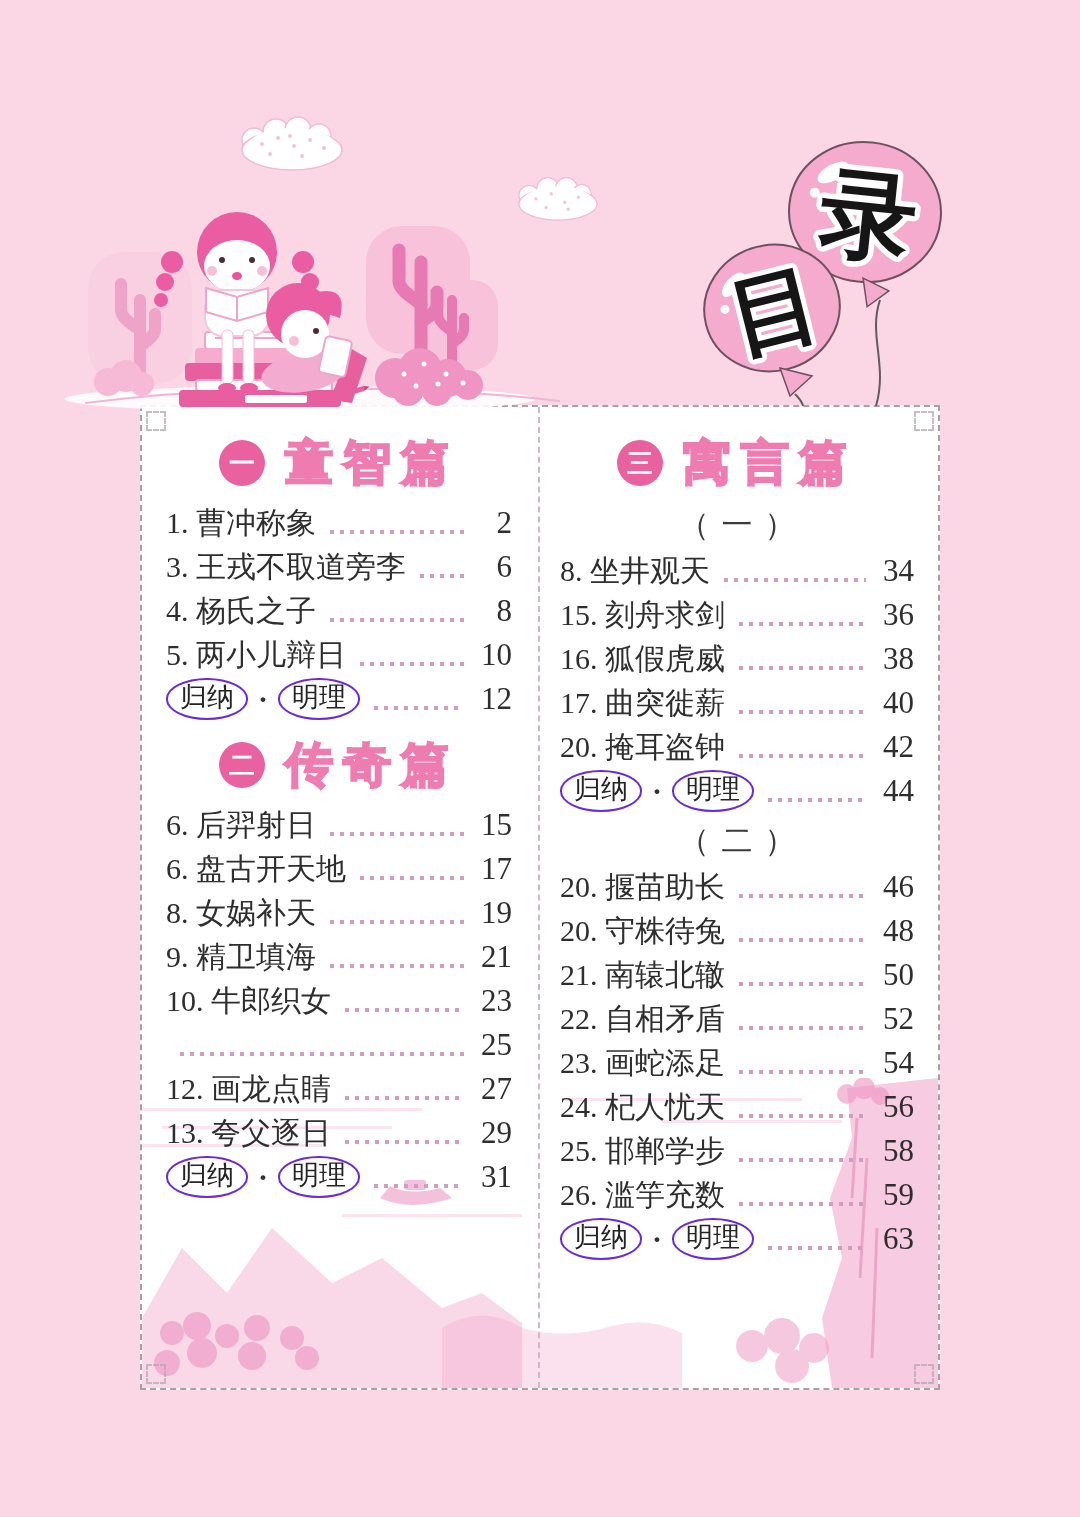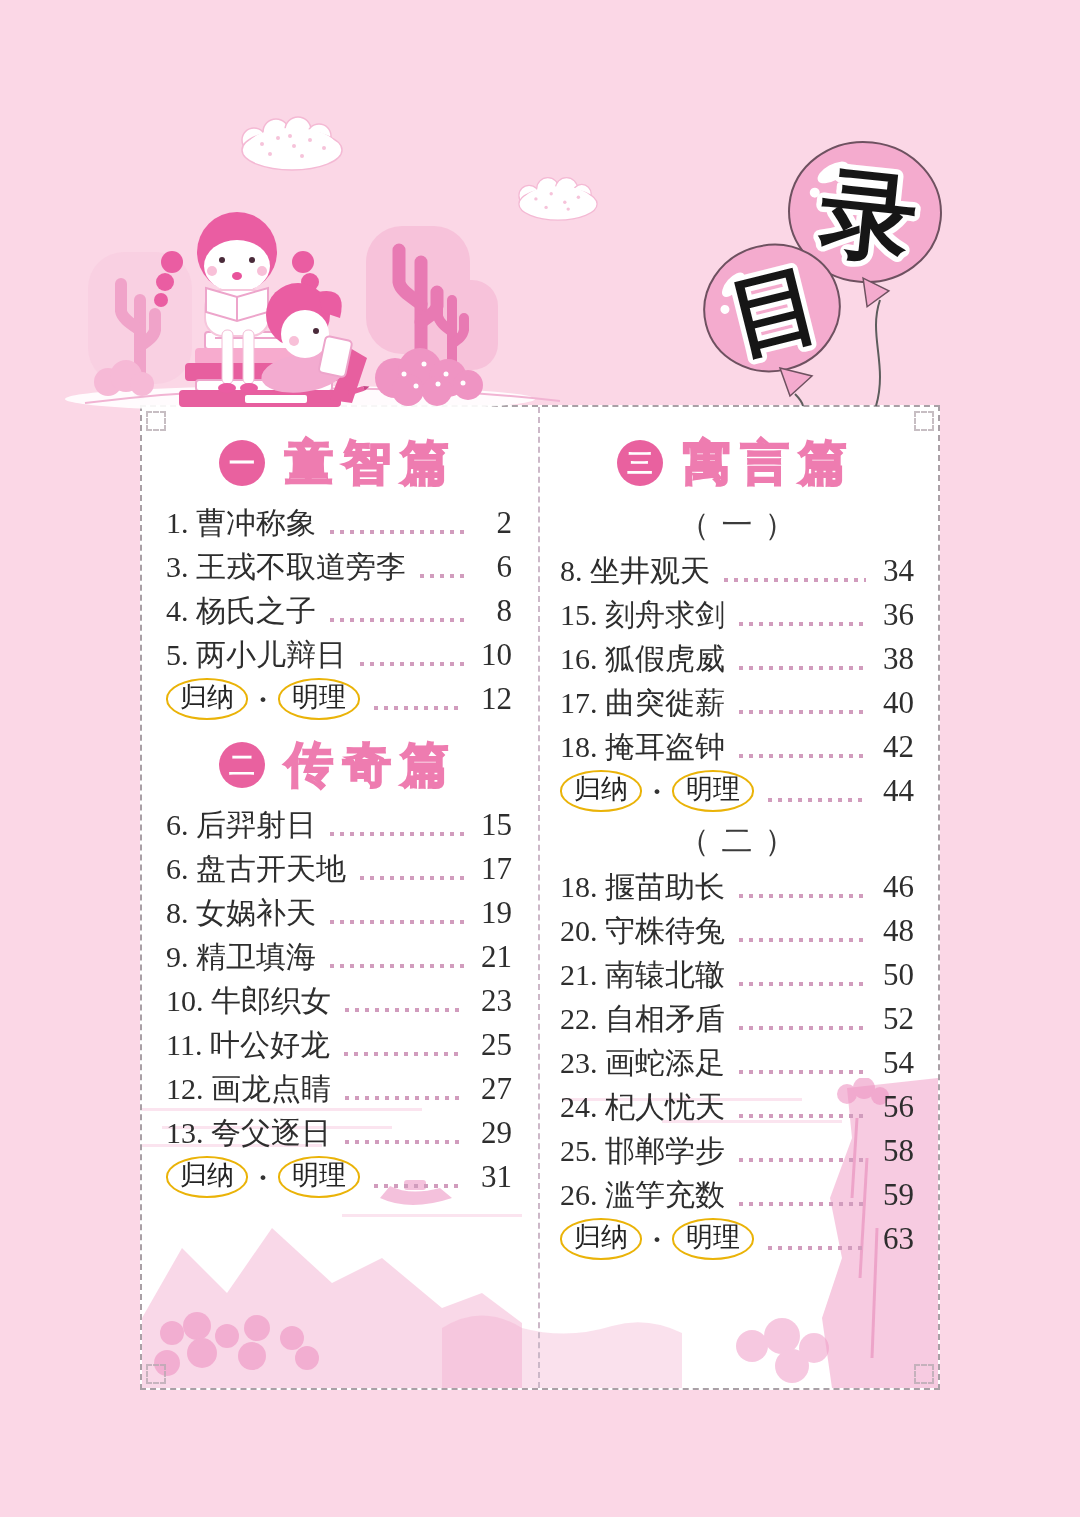--- a/index.html
+++ b/index.html
@@ -40,21 +40,21 @@
     .sec-title{color:#fff;-webkit-text-stroke:2.2px #ee7cb0;}
   }
   
   .sub{height:48px;display:flex;align-items:center;justify-content:center;
        font-size:31px;color:#3b3b3b;letter-spacing:12px;text-indent:12px;margin-top:4px;}
   .row{height:44px;display:flex;align-items:center;color:#2e2e2e;}
   .t{font-size:30px;white-space:nowrap;}
   .leader{flex:1;height:4px;min-width:18px;margin:0 10px 0 14px;transform:translateY(9px);
     background-image:repeating-linear-gradient(90deg,#d19cbd 0 4px,rgba(0,0,0,0) 4px 10px);}
   .pg{font-size:31px;min-width:38px;text-align:right;}
-  .oval{border:2px solid #eab308;border-radius:50%;padding:2px 12px 4px;font-size:27px;color:#242424;white-space:nowrap;line-height:1.15;}
+  .oval{border:2px solid #6d28d9;border-radius:50%;padding:2px 12px 4px;font-size:27px;color:#242424;white-space:nowrap;line-height:1.15;}
   .sep{font-size:30px;margin:0 10px;color:#333;font-weight:bold;}
 </style>
 </head>
 <body>
 
 <div class="toc-box">
   <div class="stitch tl"></div>
   <div class="stitch tr"></div>
   <div class="stitch bl"></div>
   <div class="stitch br"></div>
@@ -162,21 +162,20 @@
           <span class="t">9. 精卫填海</span>
           <span class="leader"></span>
           <span class="pg">21</span>
         </div>
         <div class="row">
           <span class="t">10. 牛郎织女</span>
           <span class="leader"></span>
           <span class="pg">23</span>
         </div>
         <div class="row">
-          <span class="t">11. 叶公好龙</span>
           <span class="leader"></span>
           <span class="pg">25</span>
         </div>
         <div class="row">
           <span class="t">12. 画龙点睛</span>
           <span class="leader"></span>
           <span class="pg">27</span>
         </div>
         <div class="row">
           <span class="t">13. 夸父逐日</span>
@@ -211,34 +210,34 @@
           <span class="t">16. 狐假虎威</span>
           <span class="leader"></span>
           <span class="pg">38</span>
         </div>
         <div class="row">
           <span class="t">17. 曲突徙薪</span>
           <span class="leader"></span>
           <span class="pg">40</span>
         </div>
         <div class="row">
-          <span class="t">18. 掩耳盗钟</span>
+          <span class="t">20. 掩耳盗钟</span>
           <span class="leader"></span>
           <span class="pg">42</span>
         </div>
         <div class="row summary">
           <span class="oval">归纳</span>
           <span class="sep">·</span>
           <span class="oval">明理</span>
           <span class="leader"></span>
           <span class="pg">44</span>
         </div>
         <div class="sub">（二）</div>
         <div class="row">
-          <span class="t">18. 揠苗助长</span>
+          <span class="t">20. 揠苗助长</span>
           <span class="leader"></span>
           <span class="pg">46</span>
         </div>
         <div class="row">
           <span class="t">20. 守株待兔</span>
           <span class="leader"></span>
           <span class="pg">48</span>
         </div>
         <div class="row">
           <span class="t">21. 南辕北辙</span>

